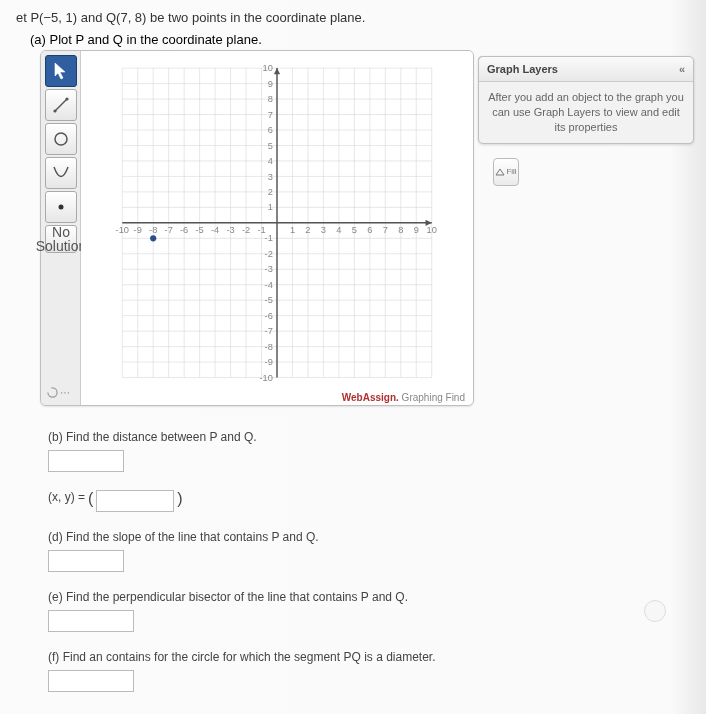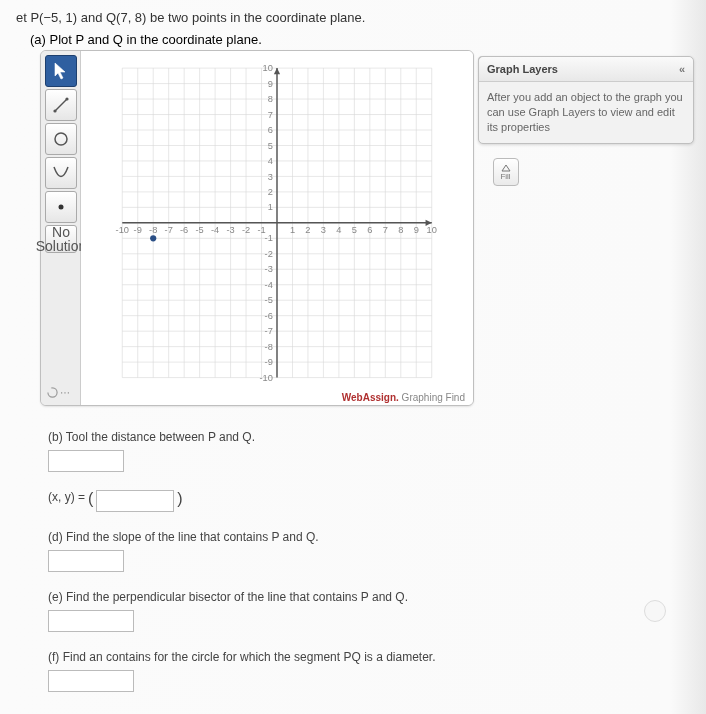--- a/index.html
+++ b/index.html
@@ -98,31 +98,32 @@
     gap: 6px;
     padding-top: 6px;
   }
   .side-btn {
     width: 26px; height: 28px;
     border:1px solid #bbb; border-radius:4px;
     background: linear-gradient(#fff,#eaeaea);
     display:flex; align-items:center; justify-content:center;
     font-size:13px; color:#666;
   }
-  .side-btn.fill { flex-direction:column; font-size:8px; color:#777; line-height:1;margin-left:29px; }
+  .side-btn.fill { font-size:8px; color:#777; line-height:1;margin-left:29px; }
   
   .layers-panel {
     position: absolute;
     top: 56px; left: 478px;
     width: 216px;
     border: 1px solid #bfbfbf;
     border-radius: 5px;
     background: #f2f2f2;
     box-shadow: 0 1px 3px rgba(0,0,0,0.15);
     font-size: 11px;
+    text-align: center;
   }
   .layers-head {
     padding: 6px 8px;
     font-weight: bold;
     color: #444;
     border-bottom: 1px solid #ccc;
     background: linear-gradient(#fafafa,#e8e8e8);
     border-radius: 5px 5px 0 0;
     display:flex; justify-content:space-between; align-items:center;
   }
@@ -327,21 +328,21 @@
 <div class="layers-panel">
   <div class="layers-head">
     <span>Graph Layers</span>
     <span style="color:#777;font-size:11px;">«</span>
   </div>
   <div class="layers-body">After you add an object to the graph you can use Graph Layers to view and edit its properties</div>
 </div>
 
 <div class="parts">
   <div class="part">
-    <div class="label">(b) Tool the distance between P and Q.</div>
+    <div class="label">(b) Find the distance between P and Q.</div>
     <input class="answer-input wide" style="">
   </div>
 
   <div class="part">
     <div class="inline-row">
       <span>(x, y) = </span>
       <span class="paren">(</span>
       <input class="answer-input mid" style="">
       <span class="paren">)</span>
     </div>

